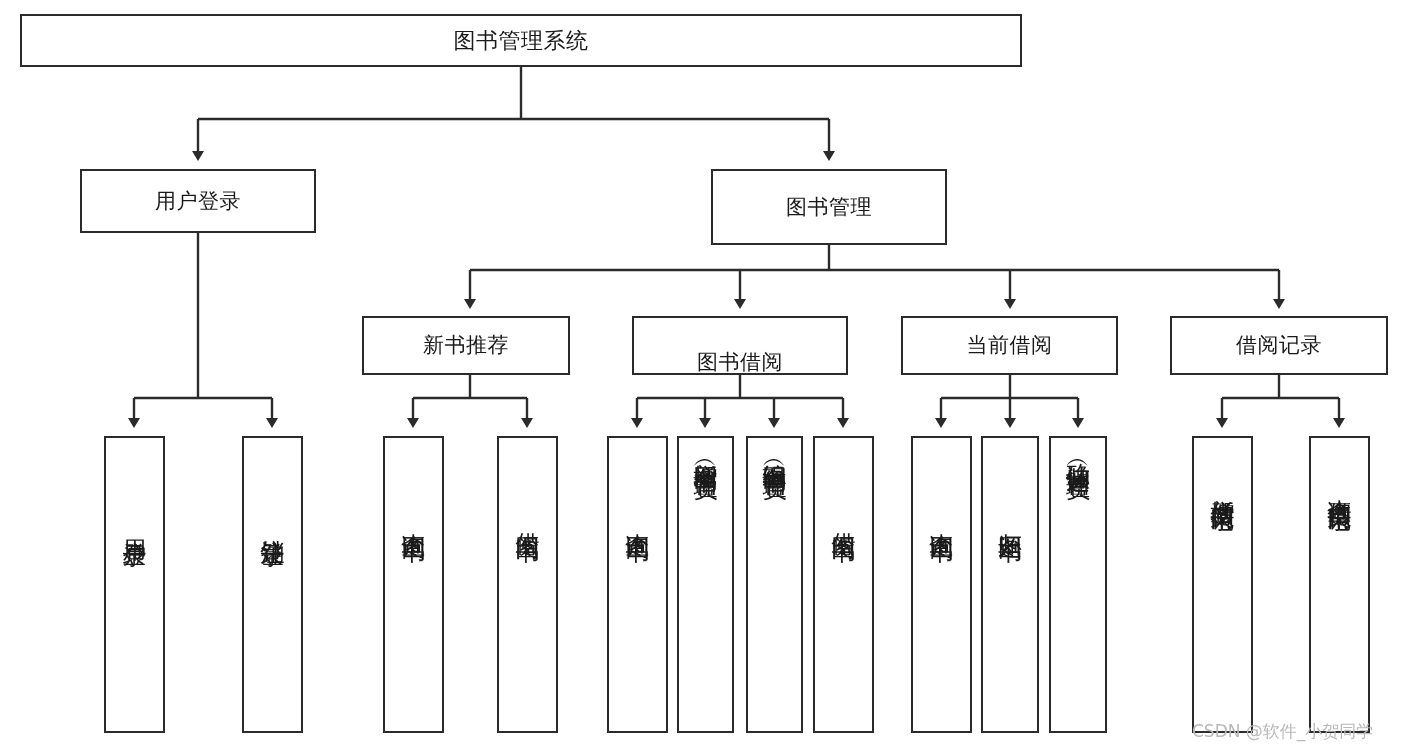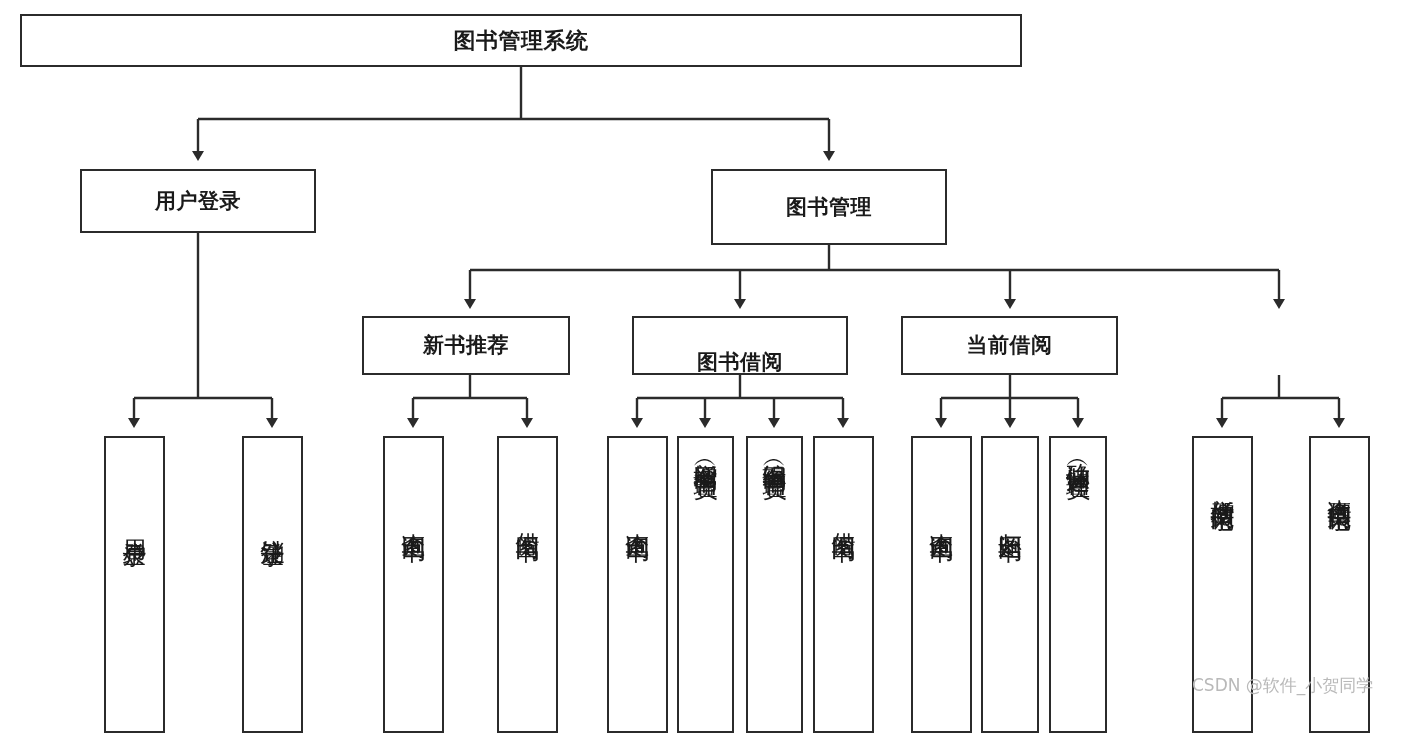--- a/index.html
+++ b/index.html
@@ -38,42 +38,41 @@
     z-index: 2;
   }
   .node .label {
     display: block;
     line-height: 1.0;
     letter-spacing: 0.5px;
   }
   .node.horiz .label {
     font-size: 21px;
     white-space: nowrap;
-    font-weight: bold;
   }
   .node.root .label {
     font-size: 22px;
   }
   .node.vert {
     align-items: flex-start;
     justify-content: center;
     padding-top: 0;
   }
   .node.vert .label {
     writing-mode: vertical-rl;
     text-orientation: upright;
     font-size: 24px;
     line-height: 1.0;
     letter-spacing: 2px;
     white-space: nowrap;
   }
   .watermark {
     position: absolute;
     left: 1192px;
-    top: 674px;
+    top: 720px;
     font-size: 17px;
     color: #b9b9b9;
     white-space: nowrap;
     z-index: 5;
     font-family: "DejaVu Sans", "Liberation Sans", sans-serif;
   }
 </style>
 </head>
 <body>
 
@@ -151,20 +150,23 @@
   </div>
 
   <div class="node horiz" style="left:632px; top:316px; width:216px; height:59px;align-items:flex-end;">
     <span class="label">图书借阅</span>
   </div>
 
   <div class="node horiz" style="left:901px; top:316px; width:217px; height:59px;justify-content:center;">
     <span class="label">当前借阅</span>
   </div>
 
+  <div class="node horiz" style="left:1170px; top:316px; width:218px; height:59px;">
+    <span class="label">借阅记录</span>
+  </div>
 
   <div class="node vert" style="left:104px; top:436px; width:61px; height:297px; padding-top:82px;">
     <span class="label">用户登录</span>
   </div>
   <div class="node vert" style="left:242px; top:436px; width:61px; height:297px; padding-top:82px;">
     <span class="label">注销登录</span>
   </div>
 
   <div class="node vert" style="left:383px; top:436px; width:61px; height:297px; padding-top:76px;">
     <span class="label">查询图书</span>

